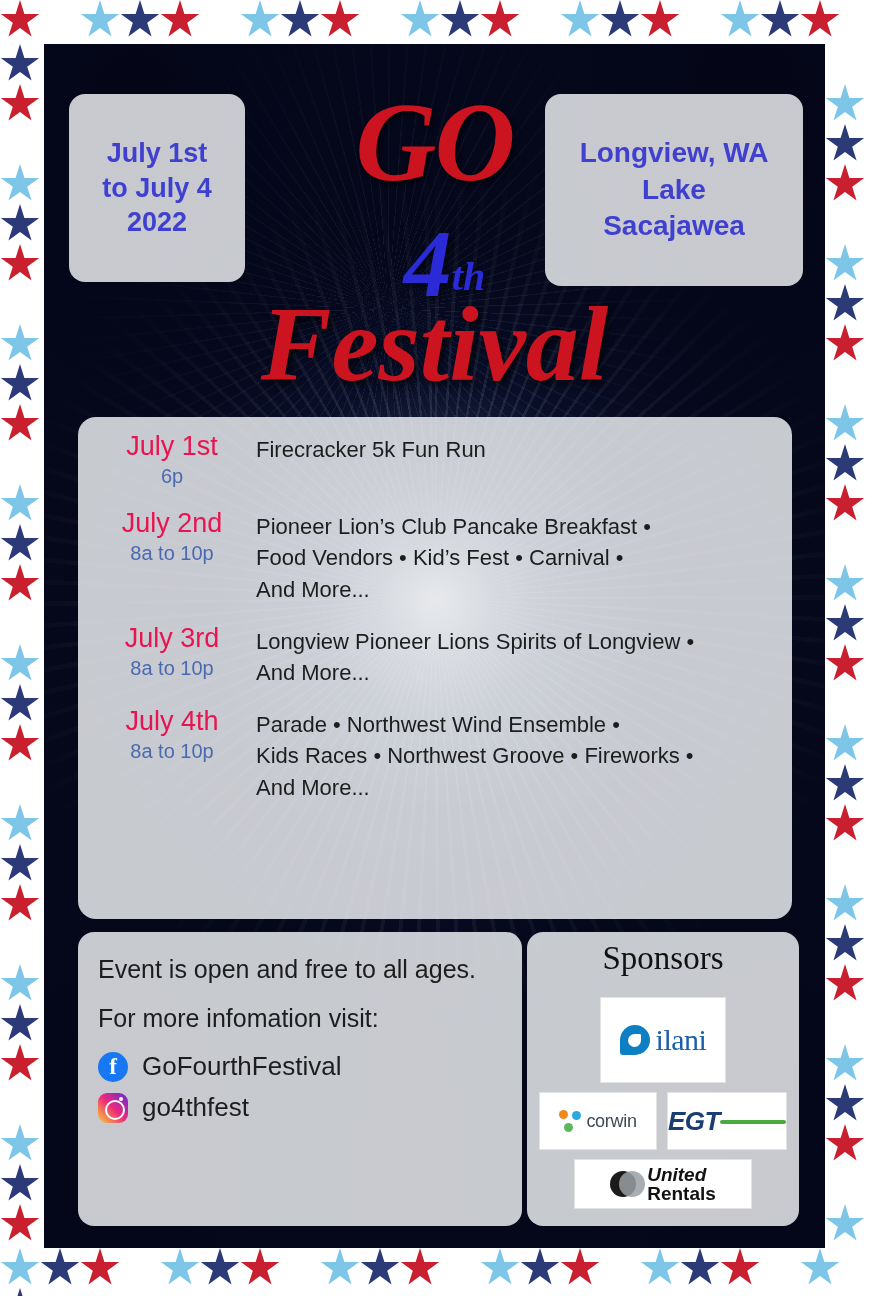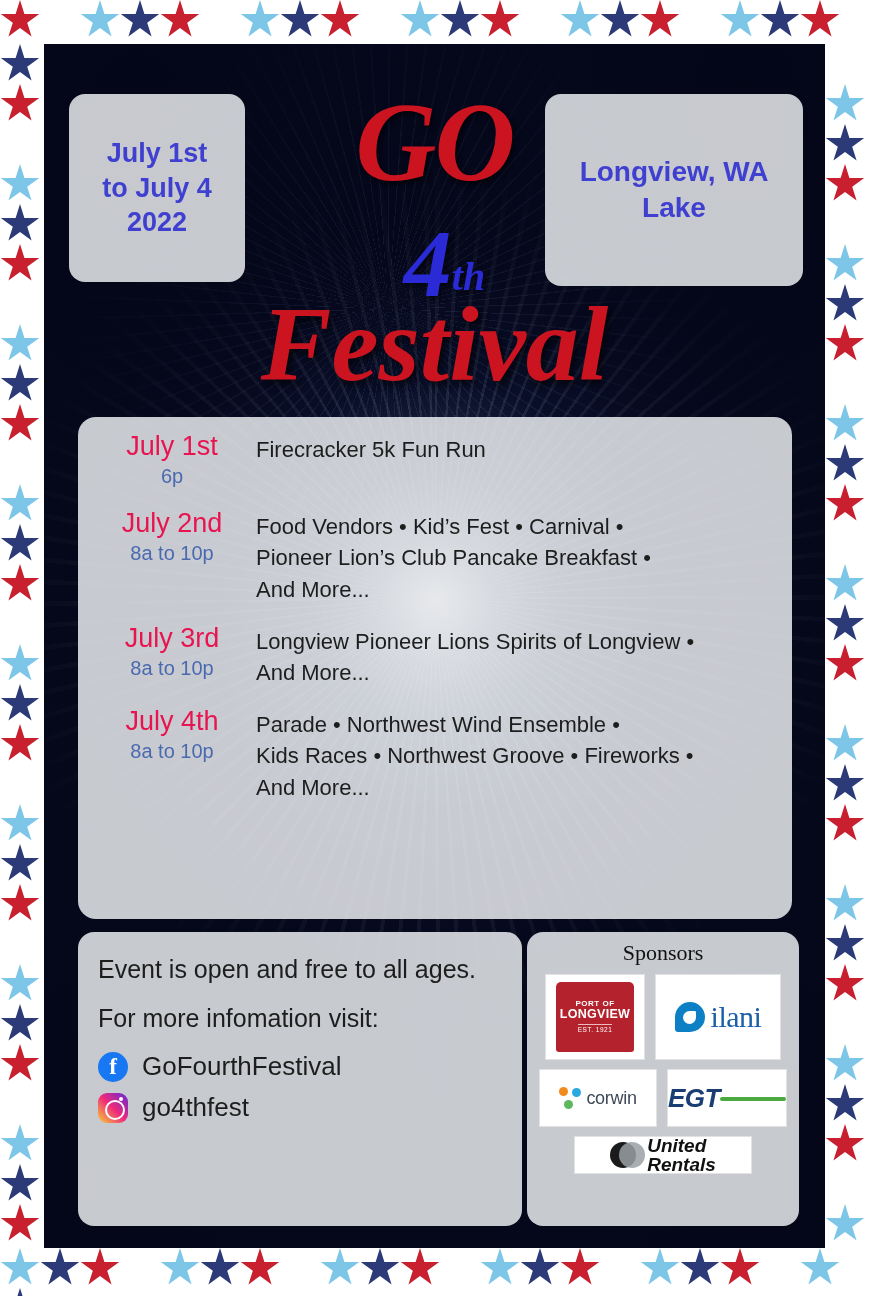--- a/index.html
+++ b/index.html
@@ -269,23 +269,23 @@
 
   
   .sponsor-panel {
     right: 26px; top: 888px; width: 272px; height: 294px;
     border-radius: 16px;
     padding: 8px 10px;
     display: flex; flex-direction: column; align-items: center;
   }
   .sponsor-title {
     font-family: "Liberation Serif", serif;
-    font-size: 22px;
+    font-size: 33px;
     color: #111;
-    margin-bottom: 8px;
+    margin-bottom: 20px;
   }
   .sponsor-grid {
     display: flex;
     flex-wrap: wrap;
     justify-content: center;
     gap: 9px 10px;
   }
   .logo-box {
     background: #fff;
     border: 1px solid #e2e2e2;
@@ -339,30 +339,30 @@
   .corwin-word { font-size: 18px; color: #3f4a57; letter-spacing: -0.3px; }
 
   .logo-egt { width: 120px; height: 58px; flex-direction: row; }
   .egt-word {
     font-family: "Liberation Sans", sans-serif;
     font-weight: bold; font-style: italic;
     font-size: 26px; color: #1a3d73; letter-spacing: -0.5px;
   }
   .egt-rule { width: 78px; height: 4px; background: #4aa93f; border-radius: 2px; margin-top: 2px; }
 
-  .logo-united { width: 178px; height: 38px; gap: 7px; }
+  .logo-united { width: 178px; height: 50px; gap: 7px; }
   .ur-mark { width: 30px; height: 30px; position: relative; flex: 0 0 30px; }
   .ur-mark::before, .ur-mark::after {
     content: ""; position: absolute; top: 2px; width: 26px; height: 26px; border-radius: 50%;
   }
   .ur-mark::before { left: 0;  background: #1b1b1b; }
   .ur-mark::after  { left: 9px; background: #9aa0a6; opacity: 0.85; }
   .ur-text { line-height: 1.02; }
   .ur-text .u1 { font-weight: bold; font-style: italic; font-size: 19px; color: #111; }
-  .ur-text .u2 { font-weight: bold; font-style: italic; font-size: 19px; color: #111; }
+  .ur-text .u2 { font-weight: bold; font-size: 19px; color: #111; }
 </style>
 </head>
 <body>
 
 <div class="poster">
 
   <div class="star-frame">
     <div class="star-band band-top">
         <div class="star st-red"></div>
         <div class="star st-white"></div>
@@ -485,20 +485,21 @@
 
     <div class="panel date-panel">
       <span>July 1st</span>
       <span>to July 4</span>
       <span>2022</span>
     </div>
 
     <div class="panel place-panel">
       <span>Longview, WA</span>
       <span>Lake</span>
+      <span>Sacajawea</span>
     </div>
 
     <div class="title-go">GO</div>
     <div class="title-4th"><span>4</span><sup>th</sup></div>
     <div class="title-festival">Festival</div>
 
     <div class="panel schedule-panel">
 
       <div class="sched-row">
         <div class="sched-when">
@@ -509,22 +510,22 @@
           <div>Firecracker 5k Fun Run</div>
         </div>
       </div>
 
       <div class="sched-row">
         <div class="sched-when">
           <div class="sched-date">July 2nd</div>
           <div class="sched-time">8a to 10p</div>
         </div>
         <div class="sched-what">
+          <div>Pioneer Lion’s Club Pancake Breakfast •</div>
           <div>Food Vendors • Kid’s Fest  • Carnival  •</div>
-          <div>Pioneer Lion’s Club Pancake Breakfast •</div>
           <div>And More...</div>
         </div>
       </div>
 
       <div class="sched-row">
         <div class="sched-when">
           <div class="sched-date">July 3rd</div>
           <div class="sched-time">8a to 10p</div>
         </div>
         <div class="sched-what">
@@ -559,27 +560,20 @@
       <div class="social-row">
         <div class="ig-icon"></div>
         <div class="social-label">go4thfest</div>
       </div>
     </div>
 
     <div class="panel sponsor-panel">
       <div class="sponsor-title">Sponsors</div>
       <div class="sponsor-grid">
 
-        <div class="logo-box logo-port">
-          <div class="port-shield">
-            <div class="pl1">PORT OF</div>
-            <div class="pl2">LONGVIEW</div>
-            <div class="pl3">EST. 1921</div>
-          </div>
-        </div>
 
         <div class="logo-box logo-ilani">
           <div class="ilani-mark"></div>
           <div class="ilani-word">ilani</div>
         </div>
 
         <div class="logo-box logo-corwin">
           <div class="corwin-mark">
               <i></i>
               <i></i>

